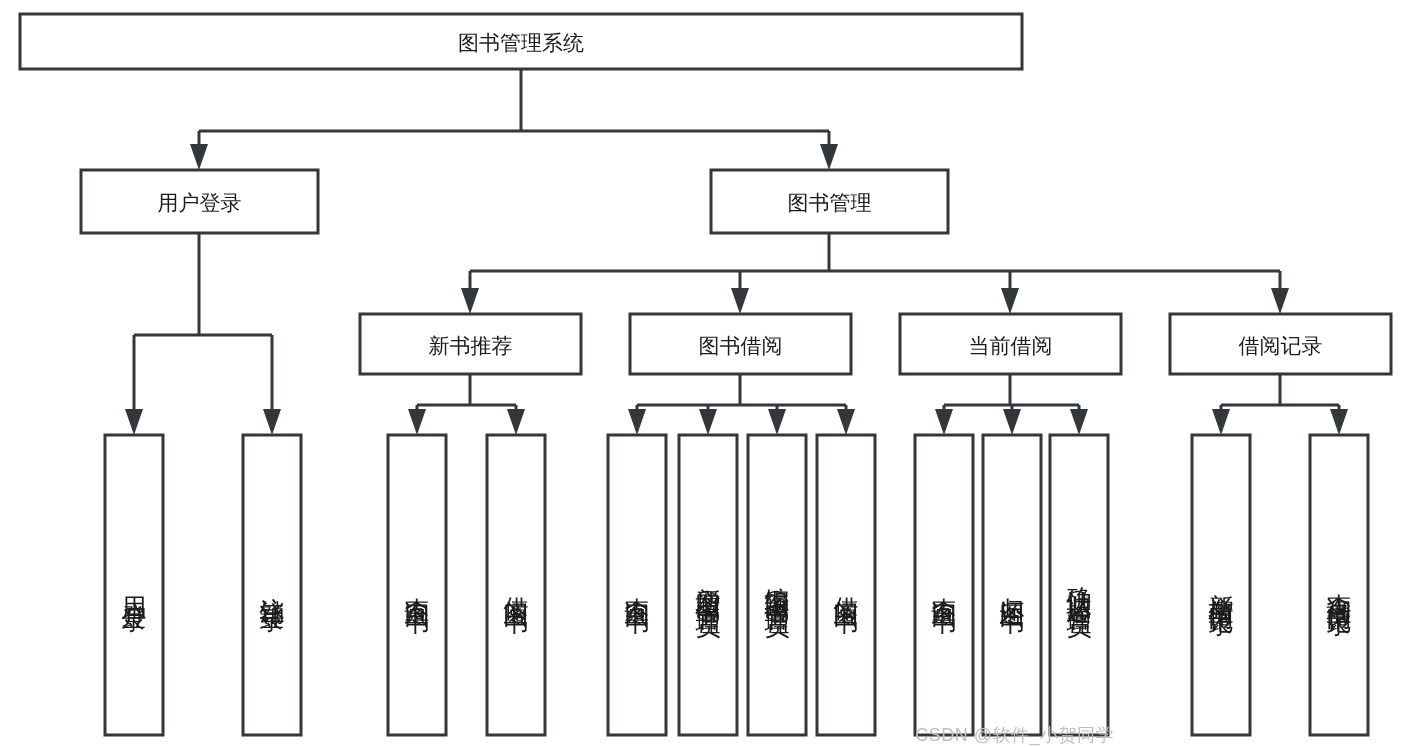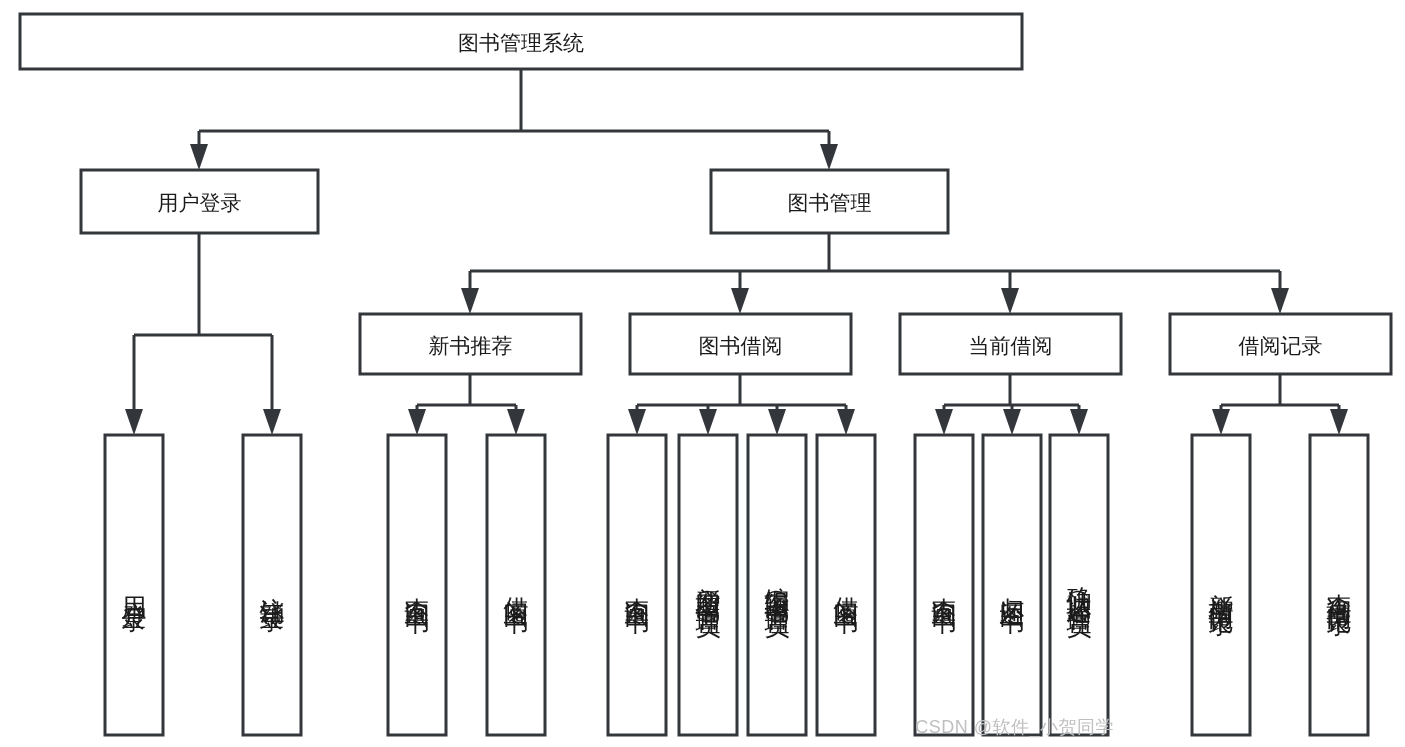--- a/index.html
+++ b/index.html
@@ -59,21 +59,21 @@
     line-height: 1;
     letter-spacing: 4px;
     color: #1b1b1b;
     text-align: center;
     white-space: nowrap;
     pointer-events: none;
   }
   .watermark {
     position: absolute;
     right: 8px;
-    bottom: 8px;
+    bottom: 0;
     font-family: "Liberation Sans", "DejaVu Sans", sans-serif;
     font-size: 18px;
     color: #bfbfbf;
     letter-spacing: 0.5px;
     white-space: nowrap;
   }
 </style>
 </head>
 <body>
 

